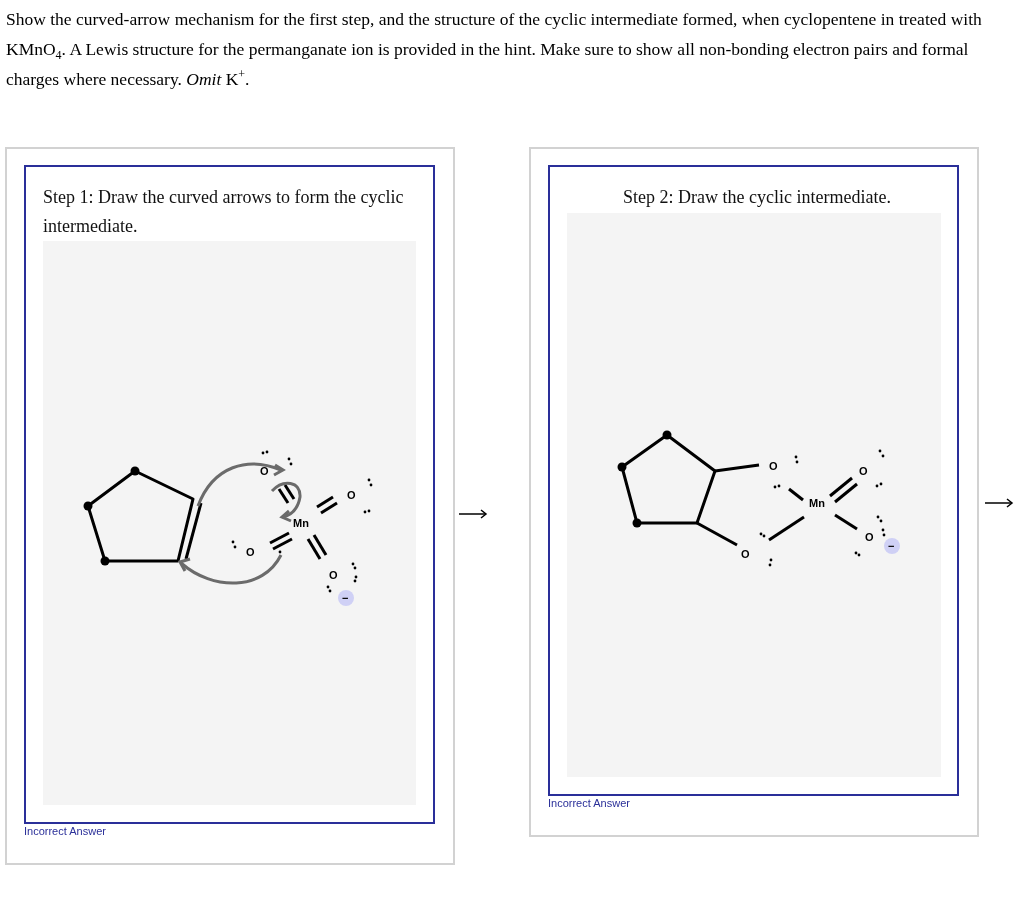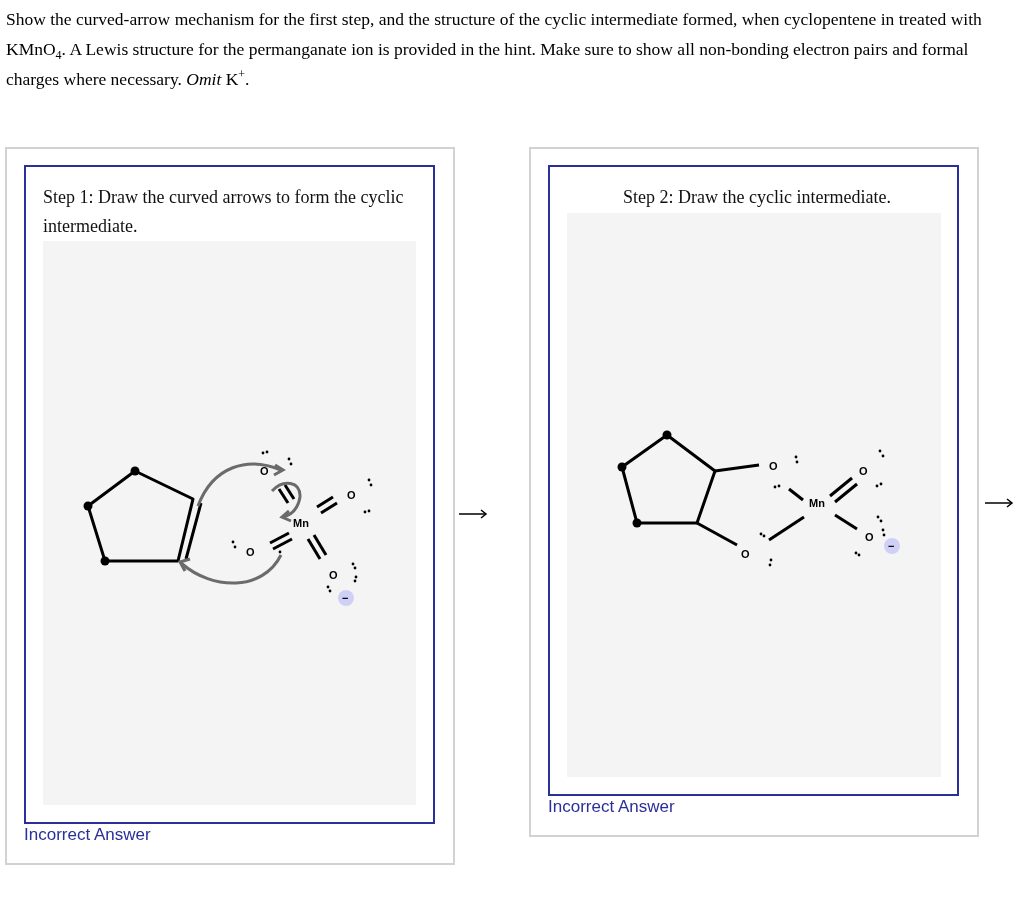--- a/index.html
+++ b/index.html
@@ -5,21 +5,21 @@
   html,body{margin:0;padding:0;background:#ffffff;}
   body{width:1024px;height:899px;position:relative;overflow:hidden;font-family:"Liberation Serif","DejaVu Serif",serif;color:#000;}
   .prompt{position:absolute;left:6px;top:4px;width:1010px;font-size:17.5px;line-height:30px;}
   .prompt sub{font-size:12px;vertical-align:-4px;line-height:0;}
   .prompt sup{font-size:12px;vertical-align:7px;line-height:0;}
   .outer{position:absolute;border:2px solid #d2d2d2;background:#fff;box-sizing:border-box;}
   .inner{position:absolute;border:2px solid #2a2f99;box-sizing:border-box;background:#fff;}
   .step-title{position:absolute;font-size:18px;line-height:29px;color:#111;}
   .canvas{position:absolute;background:#f4f4f4;}
   .canvas svg{position:absolute;left:0;top:0;}
-  .feedback{position:absolute;font-family:"Liberation Sans","DejaVu Sans",sans-serif;font-size:17px;color:#2a2f99;}
+  .feedback{position:absolute;font-family:"Liberation Sans","DejaVu Sans",sans-serif;font-size:11px;color:#2a2f99;}
   .step-arrow{position:absolute;}
   .atom{font-family:"Liberation Sans","DejaVu Sans",sans-serif;font-weight:bold;font-size:11px;}
 </style>
 </head>
 <body>
 
 <div class="prompt">
   <span>Show the curved-arrow mechanism for the first step, and the structure of the cyclic intermediate formed, when cyclopentene in treated with KMnO</span><sub>4</sub><span>. A Lewis structure for the permanganate ion is provided in the hint. Make sure to show all non-bonding electron pairs and formal charges where necessary. </span><i>Omit</i><span> K</span><sup>+</sup><span>.</span>
 </div>
 

